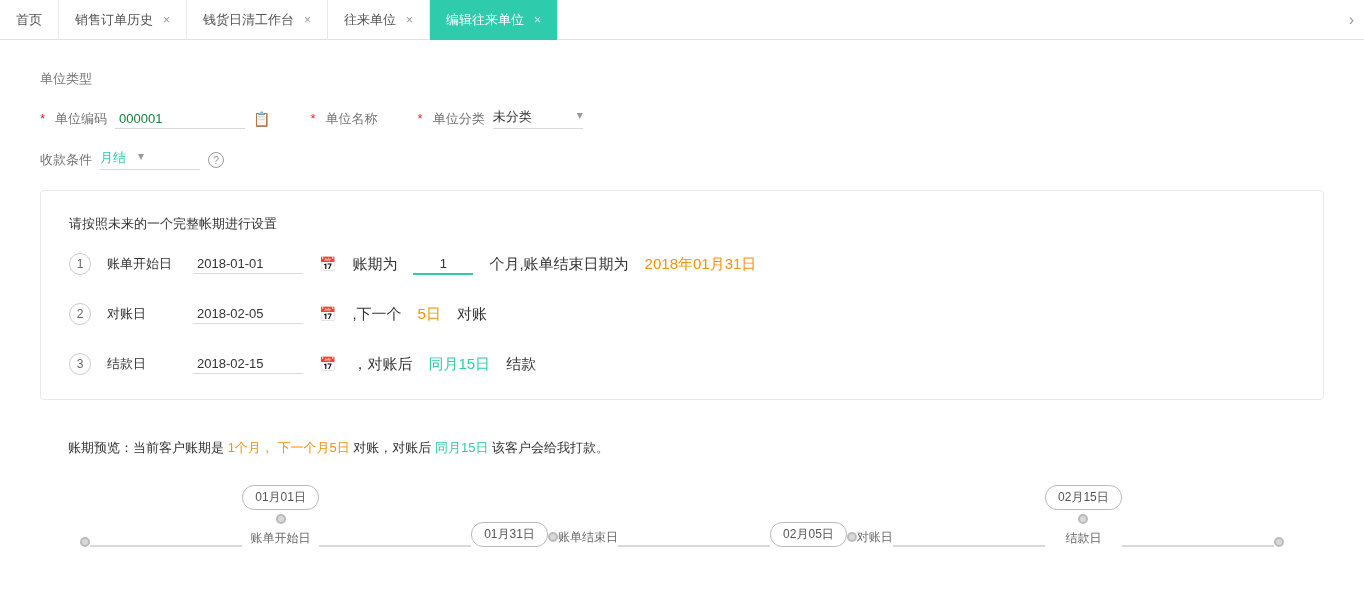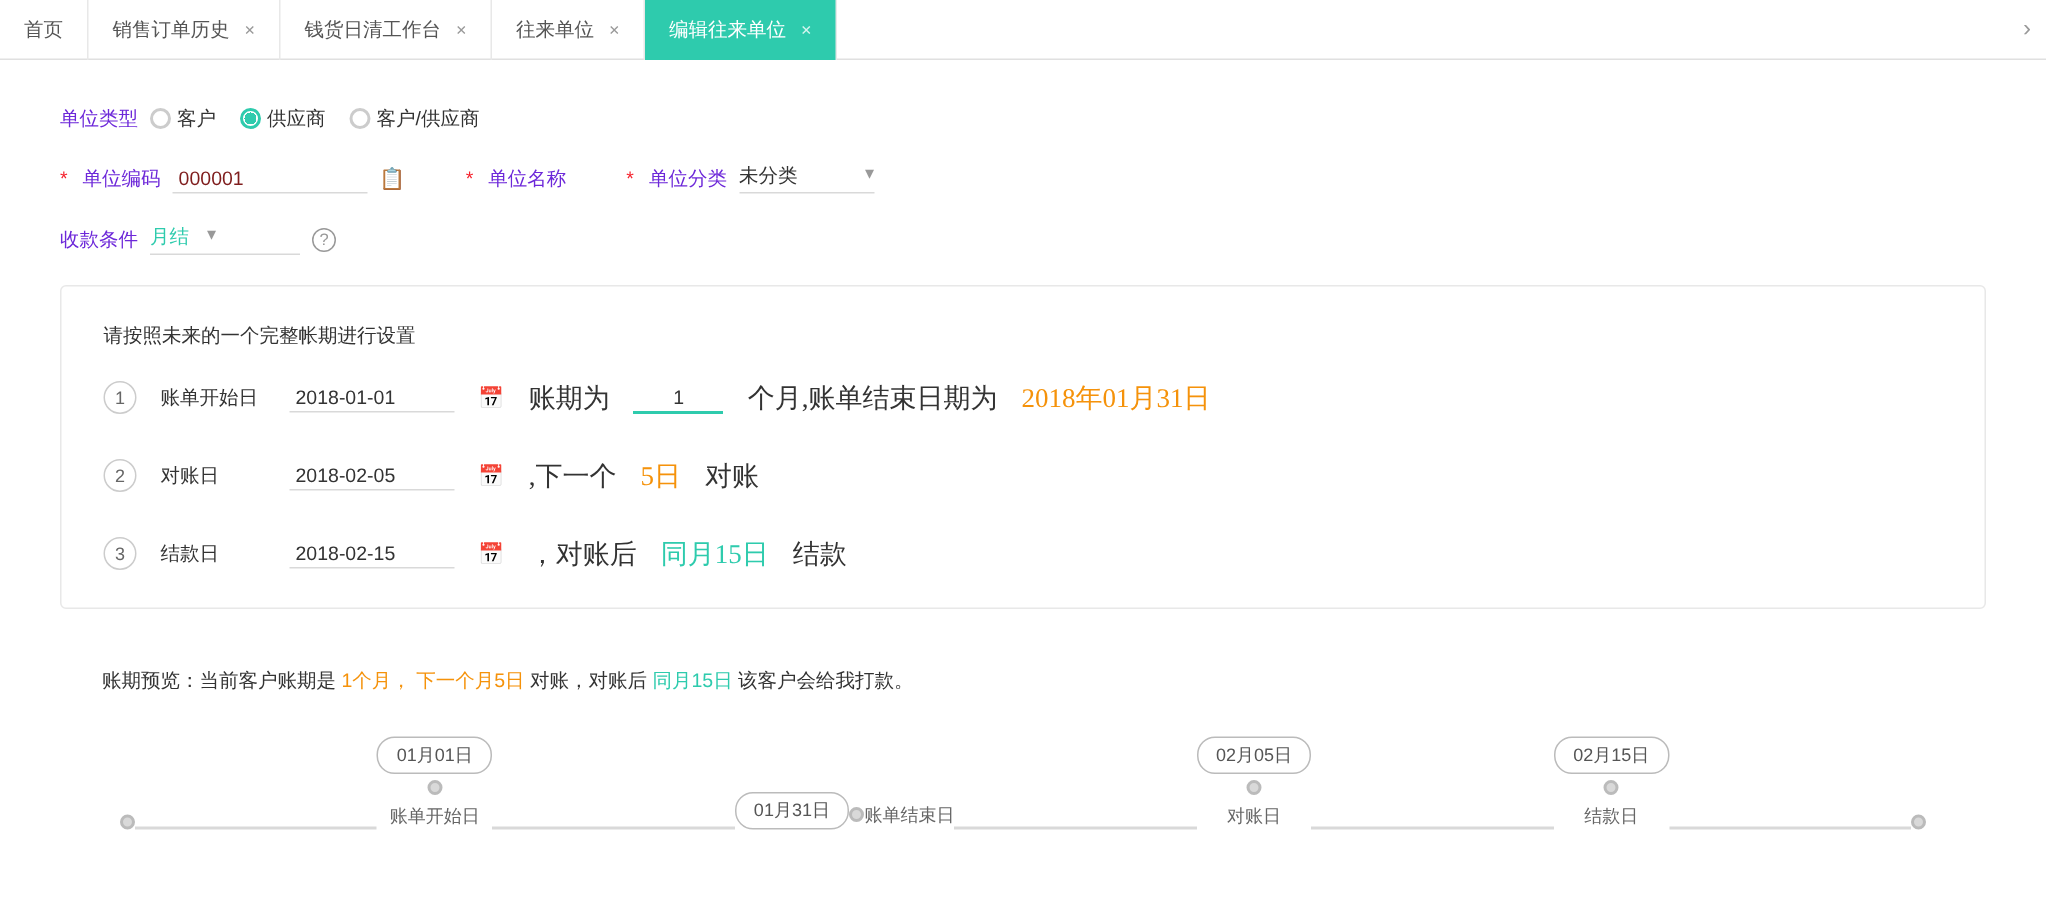--- a/index.html
+++ b/index.html
@@ -60,21 +60,21 @@
       margin-bottom: 20px;
       gap: 40px;
     }
     .form-field {
       display: flex;
       align-items: center;
       gap: 8px;
     }
     .form-label {
       font-size: 13px;
-      color: #6d28d9;
+      color: #737373;
       white-space: nowrap;
     }
     .required-star {
       color: #f5222d;
       margin-right: 2px;
     }
 
     
     .radio-group {
       display: flex;
@@ -98,21 +98,21 @@
       border-color: #2ecbad;
       background: radial-gradient(circle at center, #2ecbad 4px, transparent 4px);
     }
 
     
     .text-input {
       border: none;
       border-bottom: 1px solid #d9d9d9;
       padding: 2px 4px;
       font-size: 13px;
-      color: #7f1d1d;
+      color: #15803d;
       outline: none;
       min-width: 120px;
     }
 
     .calendar-icon {
       color: #2ecbad;
       cursor: pointer;
       font-size: 14px;
     }
 
@@ -158,23 +158,22 @@
     .step-date-input {
       border: none;
       border-bottom: 1px solid #d9d9d9;
       padding: 2px 4px;
       font-size: 13px;
       color: #333;
       outline: none;
       width: 110px;
     }
     .step-desc {
-      font-size: 18px;
-      color: #333;
-      font-family: Liberation Serif, serif;
+      font-size: 15px;
+      color: #333;
     }
     .highlight-orange { color: #f5920a; }
     .highlight-teal { color: #2ecbad; }
 
     .period-input {
       border: none;
       border-bottom: 2px solid #2ecbad;
       padding: 2px 4px;
       font-size: 13px;
       color: #333;
@@ -242,34 +241,20 @@
     <span class="tab-close">×</span>
   </div>
   <div class="tab-nav-arrow">›</div>
 </div>
 
 <div class="main-content">
 
   <div class="form-row" style="margin-top:10px;">
     <div class="form-field">
       <span class="form-label">单位类型</span>
-      <div class="radio-group">
-        <div class="radio-item">
-          <span class="radio-circle"></span>
-          <span>客户</span>
-        </div>
-        <div class="radio-item">
-          <span class="radio-circle checked"></span>
-          <span>供应商</span>
-        </div>
-        <div class="radio-item">
-          <span class="radio-circle"></span>
-          <span>客户/供应商</span>
-        </div>
-      </div>
     </div>
   </div>
 
   <div class="form-row">
     <div class="form-field">
       <span class="required-star">*</span>
       <span class="form-label">单位编码</span>
       <input class="text-input" type="text" value="000001" style="width: 130px;">
       <span class="calendar-icon">📋</span>
     </div>
@@ -359,21 +344,21 @@
       </div>
 
       <div style="flex:1;height:2px;background:#d9d9d9;margin-top:26px;"></div>
       <div style="display:flex;align-items:center;flex-shrink:0;">
         <div style="border:1px solid #bbb;border-radius:12px;padding:3px 12px;font-size:12px;color:#555;background:#fff;white-space:nowrap;">01月31日</div>
         <div style="width:10px;height:10px;border-radius:50%;background:#d9d9d9;border:2px solid #bbb;margin-top:4px;"></div>
         <div style="font-size:12px;color:#666;margin-top:6px;white-space:nowrap;">账单结束日</div>
       </div>
 
       <div style="flex:1;height:2px;background:#d9d9d9;margin-top:26px;"></div>
-      <div style="display:flex;flex-direction:column;align-items:center;flex-shrink:0;">
+      <div style="display:flex;flex-direction:row;align-items:center;flex-shrink:0;">
         <div style="border:1px solid #bbb;border-radius:12px;padding:3px 12px;font-size:12px;color:#555;background:#fff;white-space:nowrap;">02月05日</div>
         <div style="width:10px;height:10px;border-radius:50%;background:#d9d9d9;border:2px solid #bbb;margin-top:4px;"></div>
         <div style="font-size:12px;color:#666;margin-top:6px;white-space:nowrap;">对账日</div>
       </div>
 
       <div style="flex:1;height:2px;background:#d9d9d9;margin-top:26px;"></div>
       <div style="display:flex;flex-direction:column;align-items:center;flex-shrink:0;">
         <div style="border:1px solid #bbb;border-radius:12px;padding:3px 12px;font-size:12px;color:#555;background:#fff;white-space:nowrap;">02月15日</div>
         <div style="width:10px;height:10px;border-radius:50%;background:#d9d9d9;border:2px solid #bbb;margin-top:4px;"></div>
         <div style="font-size:12px;color:#666;margin-top:6px;white-space:nowrap;">结款日</div>

